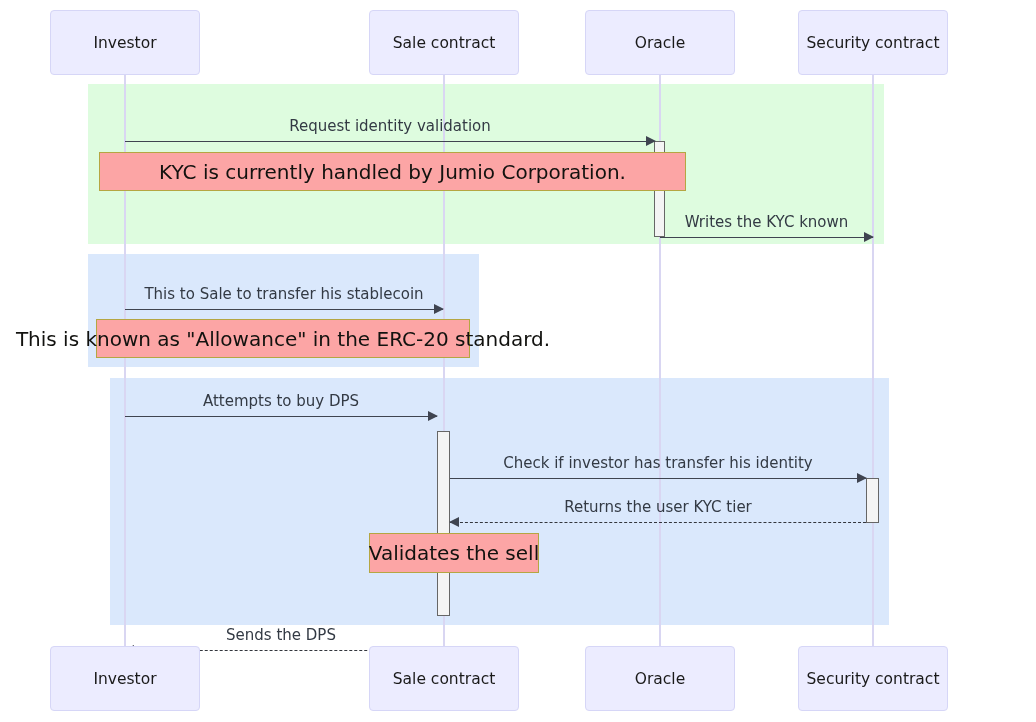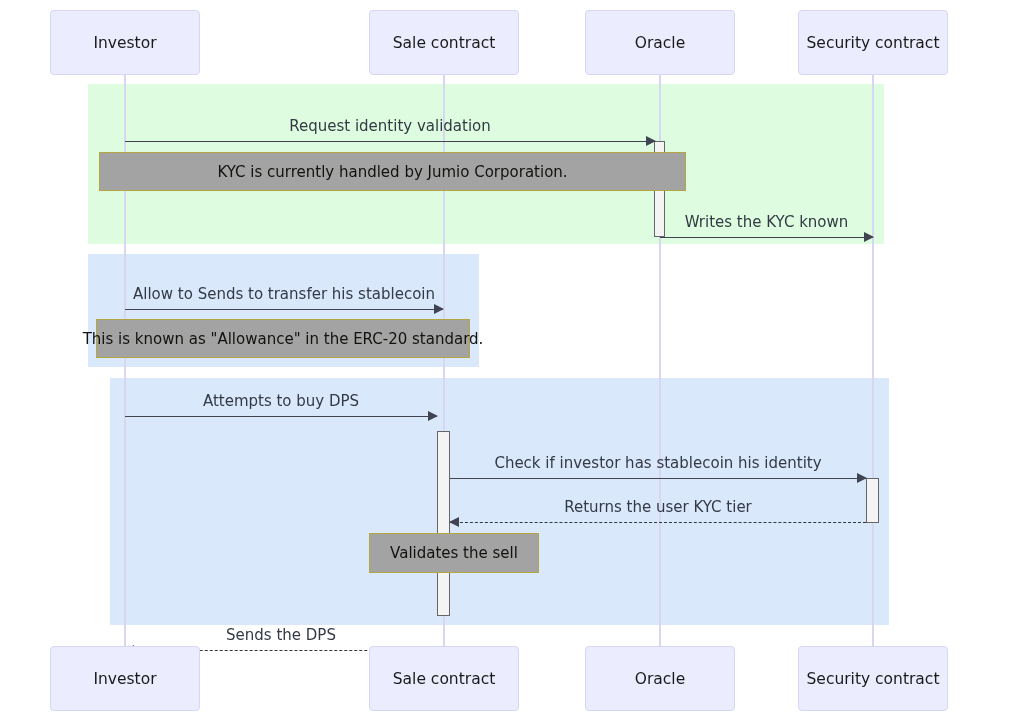--- a/index.html
+++ b/index.html
@@ -82,25 +82,25 @@
     left:0;width:100%;
     text-align:center;
     font-size:15px;
     color:#333a44;
     white-space:nowrap;
   }
 
   
   .note{
     position:absolute;
-    background:#a3a3a3;
+    background:#fca5a5;
     border:1px solid #b5a642;
     box-sizing:border-box;
     display:flex;align-items:center;justify-content:center;
-    font-size:15px;
+    font-size:20px;
     color:#12120f;
     white-space:nowrap;
     padding:0 8px;
   }
 </style>
 </head>
 <body>
 
 <div id="diagram">
 
@@ -133,33 +133,33 @@
 
     <div class="msg" id="msg-1" style="left: 660px; top: 237px; width: 213px;">
       <div class="line"></div>
       <div class="arrow-r"></div>
       <div class="msg-label">Writes the KYC known</div>
     </div>
 
     <div class="msg" id="msg-2" style="left: 125px; top: 309px; width: 318px;">
       <div class="line"></div>
       <div class="arrow-r"></div>
-      <div class="msg-label">Allow to Sends to transfer his stablecoin</div>
+      <div class="msg-label">This to Sale to transfer his stablecoin</div>
     </div>
 
     <div class="msg" id="msg-3" style="left: 125px; top: 416px; width: 312px;">
       <div class="line"></div>
       <div class="arrow-r"></div>
       <div class="msg-label">Attempts to buy DPS</div>
     </div>
 
     <div class="msg" id="msg-4" style="left: 450px; top: 478px; width: 416px;">
       <div class="line"></div>
       <div class="arrow-r"></div>
-      <div class="msg-label">Check if investor has stablecoin his identity</div>
+      <div class="msg-label">Check if investor has transfer his identity</div>
     </div>
 
     <div class="msg dashed" id="msg-5" style="left: 450px; top: 522px; width: 416px; text-decoration: underline;">
       <div class="line"></div>
       <div class="arrow-l"></div>
       <div class="msg-label">Returns the user KYC tier</div>
     </div>
 
     <div class="msg dashed" id="msg-6" style="left: 125px; top: 650px; width: 312px;">
       <div class="line"></div>

